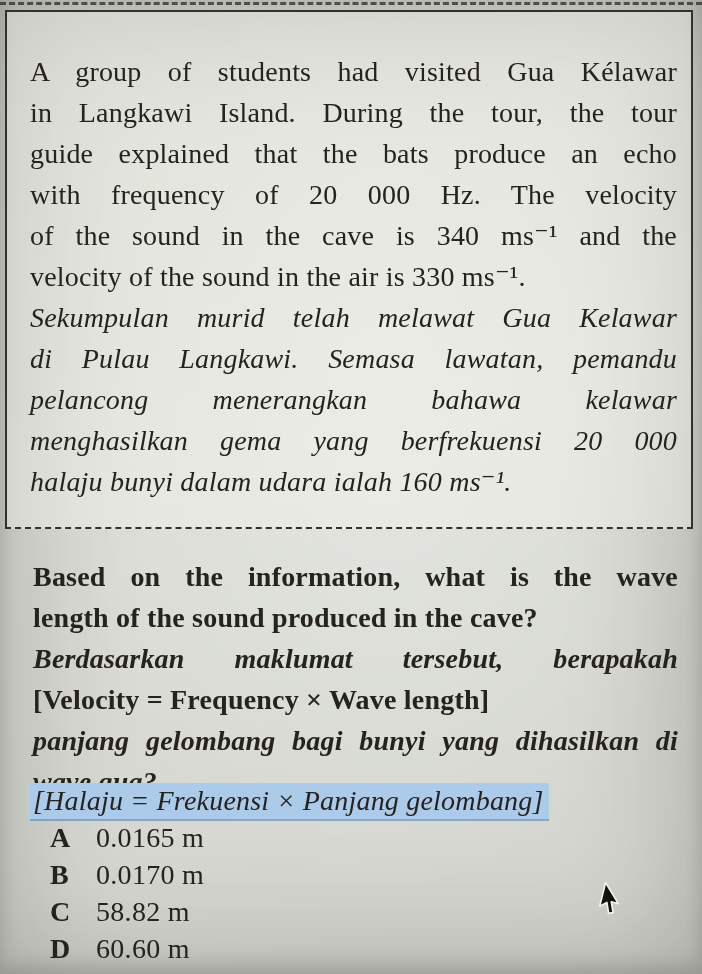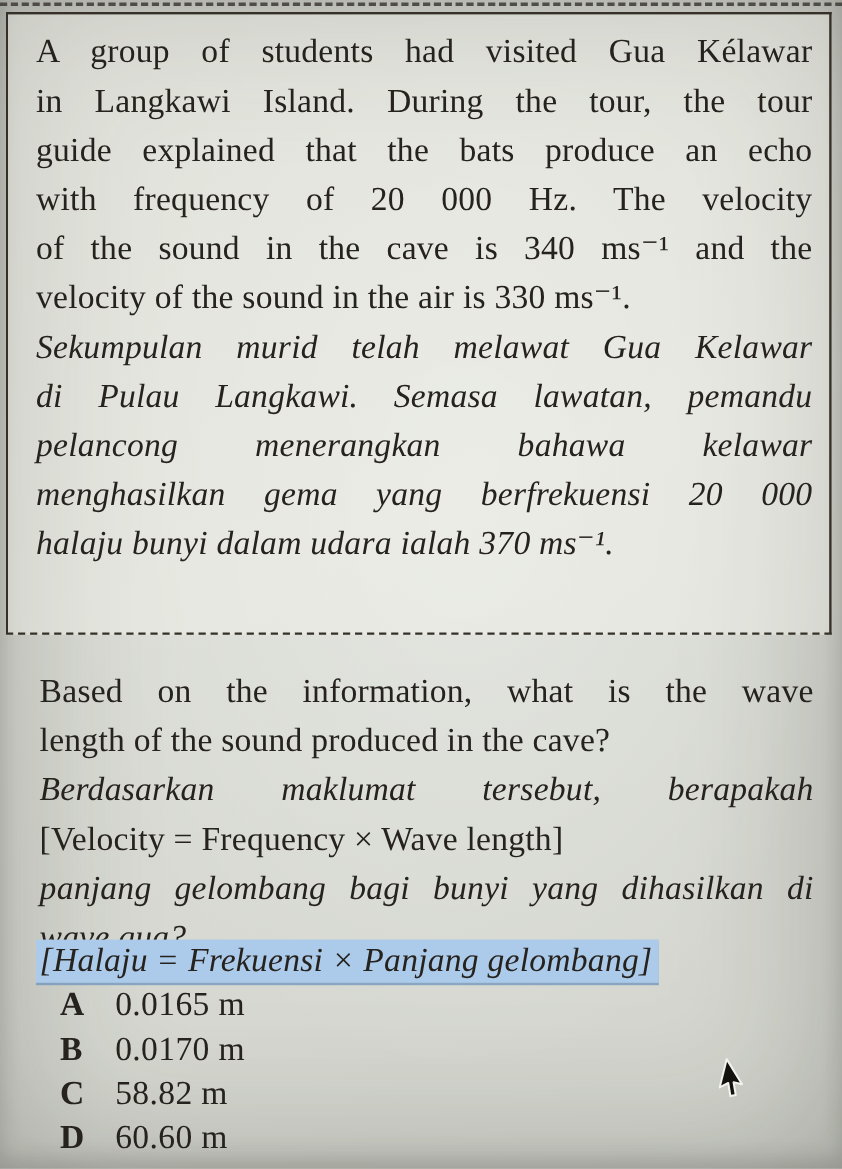--- a/index.html
+++ b/index.html
@@ -22,31 +22,31 @@
     position: absolute; top: 2px; left: 0; width: 702px; height: 0;
     border-top: 3px dashed #3d3a35; opacity: 0.85;
   }
   .qbox {
     position: absolute; left: 5px; top: 10px;
     width: 684px; height: 515px;
     border: 2px solid #353028;
     border-bottom-style: dashed;
     background: rgba(246,245,238,0.40);
   }
-  .qbox-inner { padding: 11px 14px 0 23px; }
+  .qbox-inner { padding: 11px 14px 0 23px; margin-top: 28px; }
   .bline {
     font-size: 28px; line-height: 41px;
     white-space: normal;
     text-align: justify; text-align-last: justify;
     letter-spacing: 0.2px;
   }
   .bline.endline { text-align: left; text-align-last: left; }
   .malay { font-style: italic; }
   .qtext {
-    position: absolute; left: 33px; top: 556px; width: 645px;
+    position: absolute; left: 33px; top: 556px; width: 645px; font-weight: bold;
   }
   .qtext .bline { line-height: 41px; }
   .hl-line {
     position: absolute; left: 30px; top: 783px;
     font-size: 28px; line-height: 33px; font-style: italic;
     background: #accae9;
     padding: 1px 5px 2px 3px;
     box-shadow: 0 2px 0 rgba(96,138,186,0.65);
     letter-spacing: 0.2px;
   }
@@ -71,21 +71,21 @@
     <div class="bline">A group of students had visited Gua Kélawar</div>
     <div class="bline">in Langkawi Island. During the tour, the tour</div>
     <div class="bline">guide explained that the bats produce an echo</div>
     <div class="bline">with frequency of 20 000 Hz. The velocity</div>
     <div class="bline">of the sound in the cave is 340 ms⁻¹ and the</div>
     <div class="bline endline">velocity of the sound in the air is 330 ms⁻¹.</div>
     <div class="bline malay">Sekumpulan murid telah melawat Gua Kelawar</div>
     <div class="bline malay">di Pulau Langkawi. Semasa lawatan, pemandu</div>
     <div class="bline malay">pelancong menerangkan bahawa kelawar</div>
     <div class="bline malay">menghasilkan gema yang berfrekuensi 20 000</div>
-    <div class="bline malay endline">halaju bunyi dalam udara ialah 370 ms⁻¹.</div>
+    <div class="bline malay endline">halaju bunyi dalam udara ialah 160 ms⁻¹.</div>
   </div>
 </div>
 
 <div class="qtext">
   <div class="bline">Based on the information, what is the wave</div>
   <div class="bline endline">length of the sound produced in the cave?</div>
   <div class="bline malay">Berdasarkan maklumat tersebut, berapakah</div>
   <div class="bline endline">[Velocity = Frequency × Wave length]</div>
   <div class="bline malay">panjang gelombang bagi bunyi yang dihasilkan di</div>
   <div class="bline malay endline">wave gua?</div>

